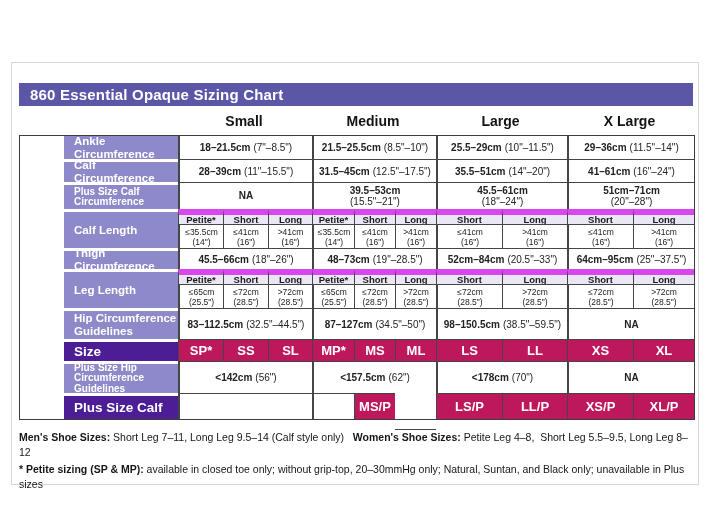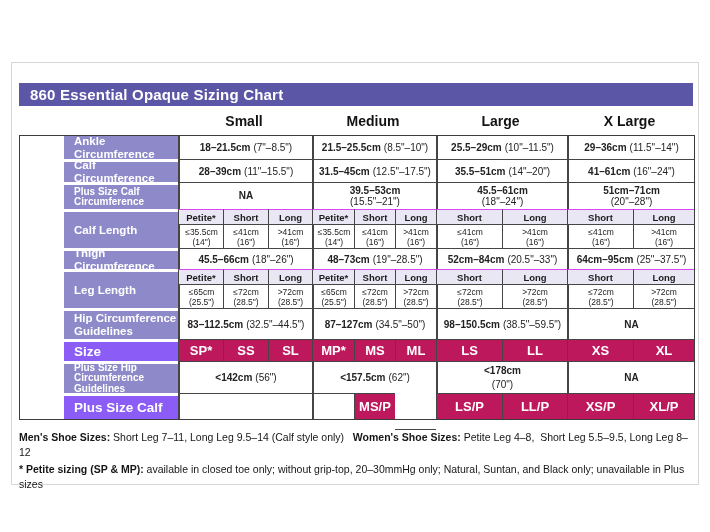--- a/index.html
+++ b/index.html
@@ -51,21 +51,21 @@
   }
   
   .rh {
     justify-content: flex-start; text-align: left;
     padding-left: 10px;
     color: #fff; font-weight: bold;
     white-space: pre-line;
     margin-left: 44px;
   }
   .rh.light { background: #8e8ac9; }
-  .rh.dark  { background: #8b5cf6; }
+  .rh.dark  { background: #4c1d95; }
   .rh.md { font-size: 11.5px; line-height: 13px; }
   .rh.sm { font-size: 10px;  line-height: 10.5px; }
   .rh.lg { font-size: 13.5px; }
   .rh.gap { border-top: 3px solid #ffffff; }
   
   .val {
     background: #fff; color: #222;
     border-left: 1px solid #454545;
     border-top: 1px solid #454545;
   }
@@ -74,21 +74,21 @@
   .inline { font-size: 10px; gap: 3px; }
   .inline .main { font-weight: bold; }
   .paren { font-weight: normal; }
   .stacked { flex-direction: column; justify-content: center; }
   .stacked.small { font-size: 8.5px; line-height: 10px; }
   .stacked.big   { font-size: 10px;  line-height: 11.5px; }
   .stacked.big .main { font-weight: bold; }
   .subhead {
     background: #e9e7f4; color: #1c1c1c;
     font-weight: bold; font-size: 9.5px;
-    border-left: 1px solid #454545; border-top: 1px solid #d946ef;
+    border-left: 1px solid #454545; border-top: 6px solid #d946ef;
   }
   .sizecell, .pluscell {
     background: #be185d; color: #fff;
     font-weight: bold; font-size: 13px;
     border-left: 1px solid #454545; border-top: 1px solid #454545;
   }
   .footer { margin-top: 10px; color: #161616; }
   .footer p { margin: 0 0 2px 0; font-size: 10.5px; line-height: 15px; white-space: pre-wrap; }
   .footer .b { font-weight: bold; }
 </style>
@@ -308,21 +308,21 @@
       <div class="cell rh light sm gap" style="grid-area: 11 / 1;">Plus Size Hip
 Circumference Guidelines</div>
       <div class="cell val inline maj" style="grid-area: 11 / 2 / auto / span 3;">
         <span class="main">&lt;142cm</span>
         <span class="paren">(56")</span>
       </div>
       <div class="cell val inline maj" style="grid-area: 11 / 5 / auto / span 3;">
         <span class="main">&lt;157.5cm</span>
         <span class="paren">(62")</span>
       </div>
-      <div class="cell val inline maj" style="grid-area: 11 / 8 / auto / span 2; flex-direction: column;">
+      <div class="cell val inline maj" style="grid-area: 11 / 8 / auto / span 2;">
         <span class="main">&lt;178cm</span>
         <span class="paren">(70")</span>
       </div>
       <div class="cell val inline maj" style="grid-area: 11 / 10 / auto / span 2;">
         <span class="main">NA</span>
       </div>
       <div class="cell rh dark lg gap" style="grid-area: 12 / 1;">Plus Size Calf</div>
       <div class="cell val maj" style="grid-area: 12 / 2 / auto / span 3;"></div>
       <div class="cell val maj" style="grid-area: 12 / 5;"></div>
       <div class="cell pluscell" style="grid-area: 12 / 6;">MS/P</div>

